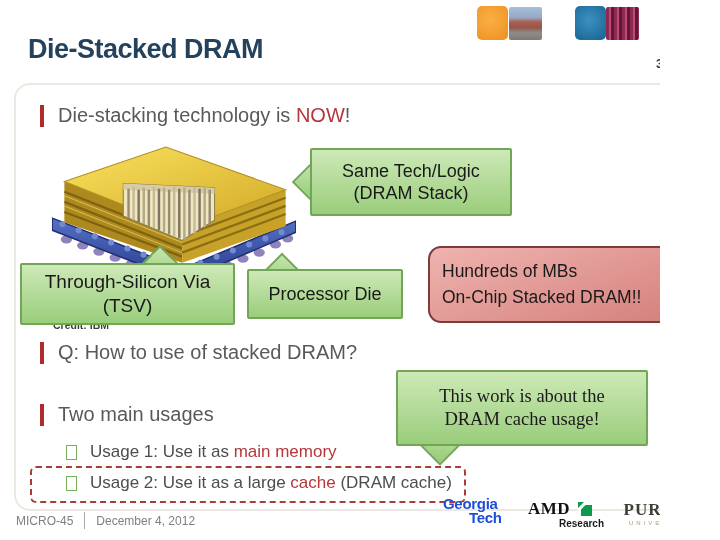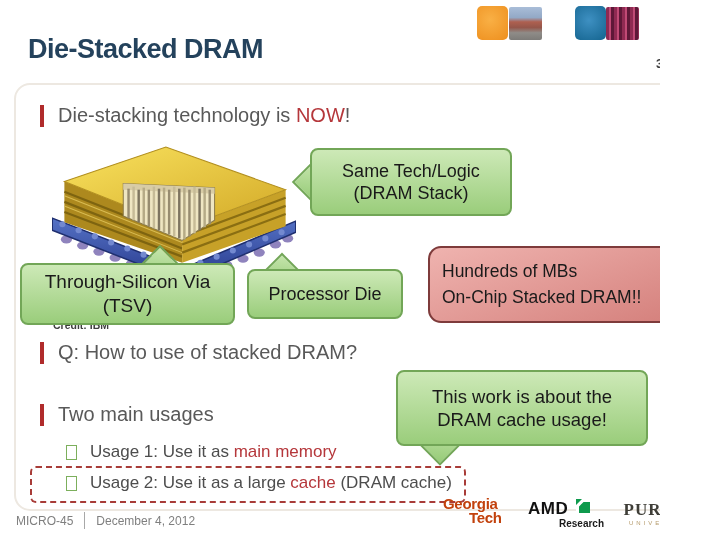--- a/index.html
+++ b/index.html
@@ -18,41 +18,41 @@
   .bullet{position:absolute;display:flex;align-items:flex-start;}
   .bullet .bar{width:4px;height:22px;background:#B02B2B;margin-right:14px;margin-top:2px;}
   .bullet .txt{font-size:20px;color:#595959;line-height:1.2;}
   .em-red{color:#B5373B;}
   .sub-bullet{position:absolute;display:flex;align-items:center;}
   .sub-bullet .sq{width:9px;height:13px;border:1.5px solid #7CAF5C;margin-right:13px;flex:none;}
   .sub-bullet .txt{font-size:17px;color:#4d4d4d;}
   
   .callout{position:absolute;}
   .callout .body{position:relative;z-index:1;width:100%;height:100%;box-sizing:border-box;
-        background:linear-gradient(#CDE9B7,#9ACD7B);border:2px solid #72A657;border-radius:8px;
+        background:linear-gradient(#CDE9B7,#9ACD7B);border:2px solid #72A657;border-radius:2px;
         display:flex;flex-direction:column;align-items:center;justify-content:center;
         color:#1a1a1a;text-align:center;line-height:1.25;}
   .callout .tail{position:absolute;z-index:0;background:linear-gradient(140deg,#C5E5AC,#96CB77);
         border:2px solid #72A657;transform:rotate(45deg);}
   .redbox{position:absolute;left:428px;top:246px;width:262px;height:77px;box-sizing:border-box;
         background:linear-gradient(160deg,#EFB3AF,#D47F7B);border:2.5px solid #7E3B3B;border-radius:13px;
         display:flex;flex-direction:column;justify-content:center;padding-left:12px;
         font-size:17.5px;color:#1a1a1a;line-height:1.45;}
   .credit{position:absolute;left:53px;top:319px;font-size:10.5px;font-weight:bold;color:#3f3f3f;}
   .dashed-box{position:absolute;left:30px;top:466px;width:432px;height:33px;
         border:2px dashed #A83C38;border-radius:6px;}
   
   .footer-text{position:absolute;left:16px;top:512px;display:flex;align-items:center;
         font-size:12px;color:#7F7F7F;}
   .footer-text .vbar{width:1px;height:17px;background:#A8A8A8;margin:0 11px;}
-  .gt-logo{position:absolute;left:443px;top:497px;color:#c2410c;font-weight:bold;
+  .gt-logo{position:absolute;left:443px;top:497px;color:#1d4ed8;font-weight:bold;
         font-size:15px;line-height:0.92;letter-spacing:-0.3px;}
   .gt-logo .l2{margin-left:26px;}
   .amd-logo{position:absolute;left:528px;top:499px;width:76px;}
-  .amd-row{display:flex;align-items:flex-start;gap:8px;}
+  .amd-row{display:flex;align-items:center;gap:8px;font-family:Liberation Serif, serif;}
   .amd-row .amd-word{font-size:17px;font-weight:800;color:#111;letter-spacing:0.5px;}
   .amd-sub{font-size:10px;font-weight:bold;color:#1a1a1a;text-align:right;margin-top:-1px;}
   .purdue-logo{position:absolute;left:616px;top:500px;width:92px;text-align:center;
         font-family:"Liberation Serif",serif;}
   .purdue-word{font-size:17px;font-weight:bold;color:#3F3E38;letter-spacing:1px;}
   .purdue-sub{font-size:6px;letter-spacing:3px;color:#B59A6B;font-family:"Liberation Sans",sans-serif;}
 </style>
 </head>
 <body>
 
@@ -183,21 +183,21 @@
 
   <div class="credit">Credit: IBM</div>
 
   <div class="bullet" style="left:40px;top:340px;">
     <div class="bar"></div>
     <div class="txt">Q: How to use of stacked DRAM?</div>
   </div>
 
   <div class="callout" style="left:396px;top:370px;width:252px;height:76px;z-index:3;">
     <div class="tail" style="left:28px;bottom:-13px;width:28px;height:28px;"></div>
-    <div class="body" style="font-size:18.5px;">
+    <div class="body" style="font-size:18.5px;font-family:Liberation Serif, serif;">
       <span>This work is about the</span>
       <span>DRAM cache usage!</span>
     </div>
   </div>
 
   <div class="bullet" style="left:40px;top:402px;">
     <div class="bar"></div>
     <div class="txt">Two main usages</div>
   </div>
 

